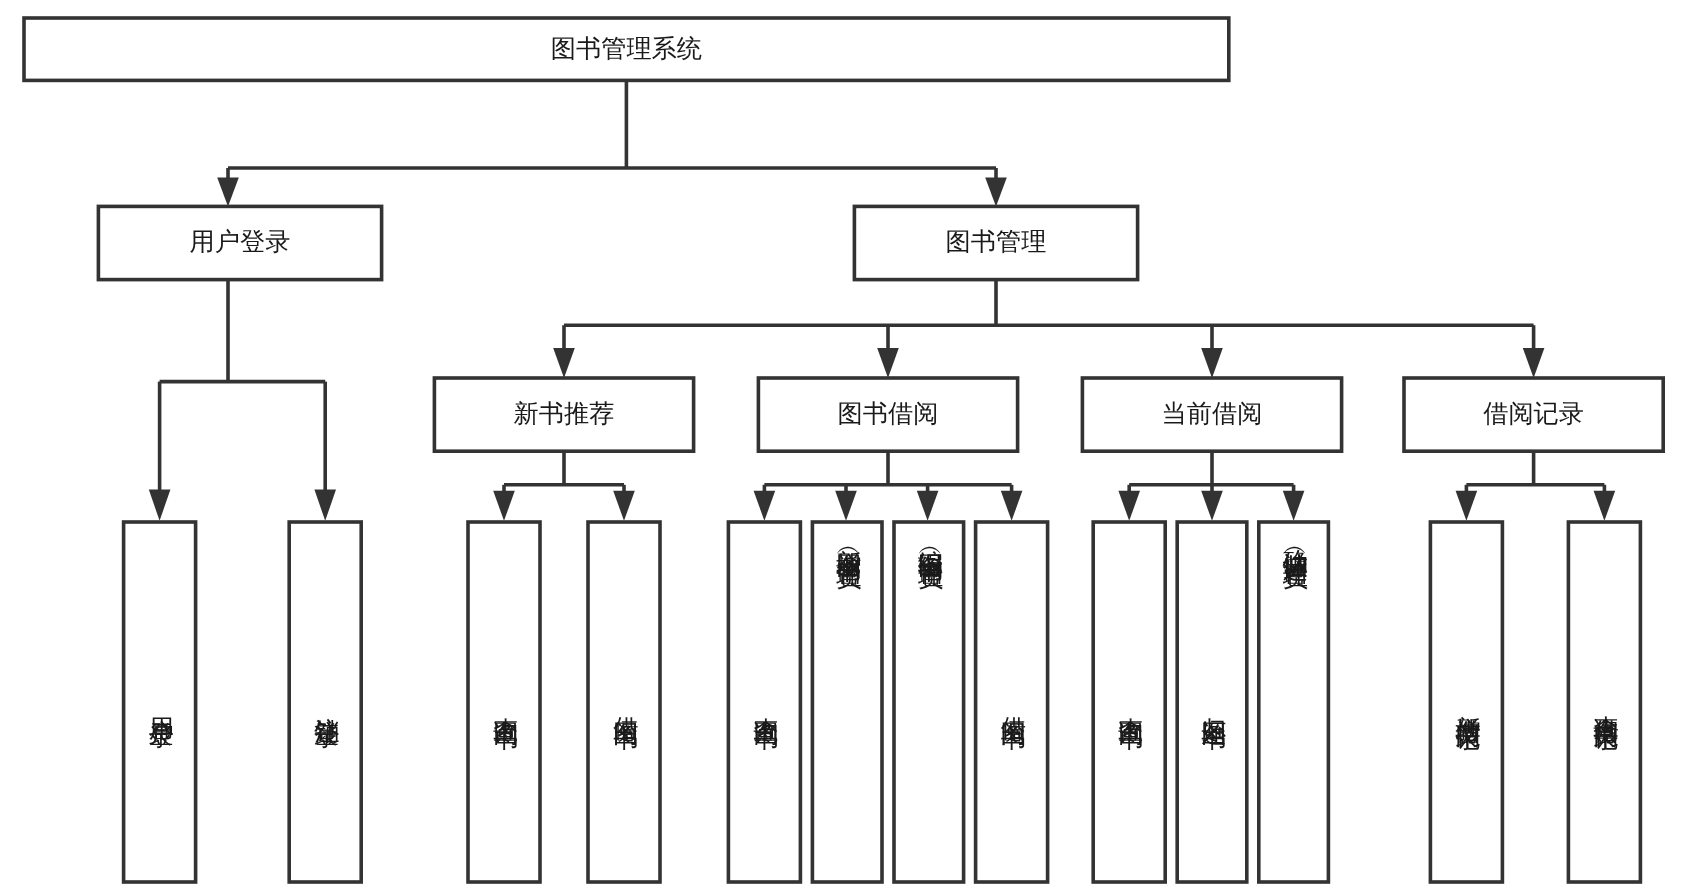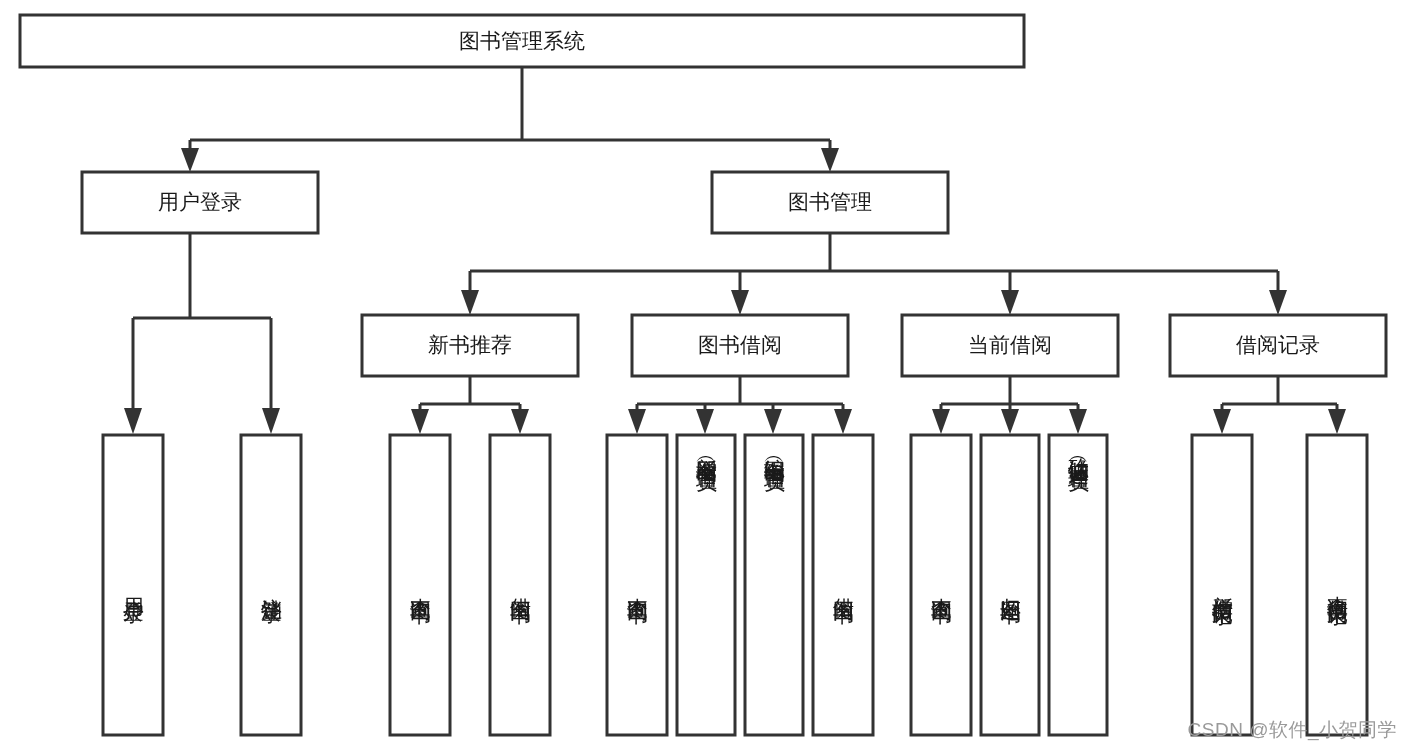--- a/index.html
+++ b/index.html
@@ -198,15 +198,14 @@
   <div class="node-label-v" style="left:607px; top:435px; width:60px; height:300px;">查询图书</div>
   <div class="node-label-v" style="left:677px; top:435px; width:58px; height:300px; justify-content:flex-start; padding-top:6px; box-sizing:border-box;">新增图书（管理员）</div>
   <div class="node-label-v" style="left:745px; top:435px; width:58px; height:300px; justify-content:flex-start; padding-top:6px; box-sizing:border-box;">编辑图书（管理员）</div>
   <div class="node-label-v" style="left:813px; top:435px; width:60px; height:300px;">借阅图书</div>
   <div class="node-label-v" style="left:911px; top:435px; width:60px; height:300px;">查询图书</div>
   <div class="node-label-v" style="left:981px; top:435px; width:58px; height:300px;">归还图书</div>
   <div class="node-label-v" style="left:1049px; top:435px; width:58px; height:300px; justify-content:flex-start; padding-top:6px; box-sizing:border-box;">确认归还（管理员）</div>
   <div class="node-label-v" style="left:1192px; top:435px; width:60px; height:300px;">新增借阅记录</div>
   <div class="node-label-v" style="left:1307px; top:435px; width:60px; height:300px;">查询借阅记录</div>
 
-  <div class="watermark">CSDN @软件_小贺同学</div>
 
 </div>
 
 </body></html>

